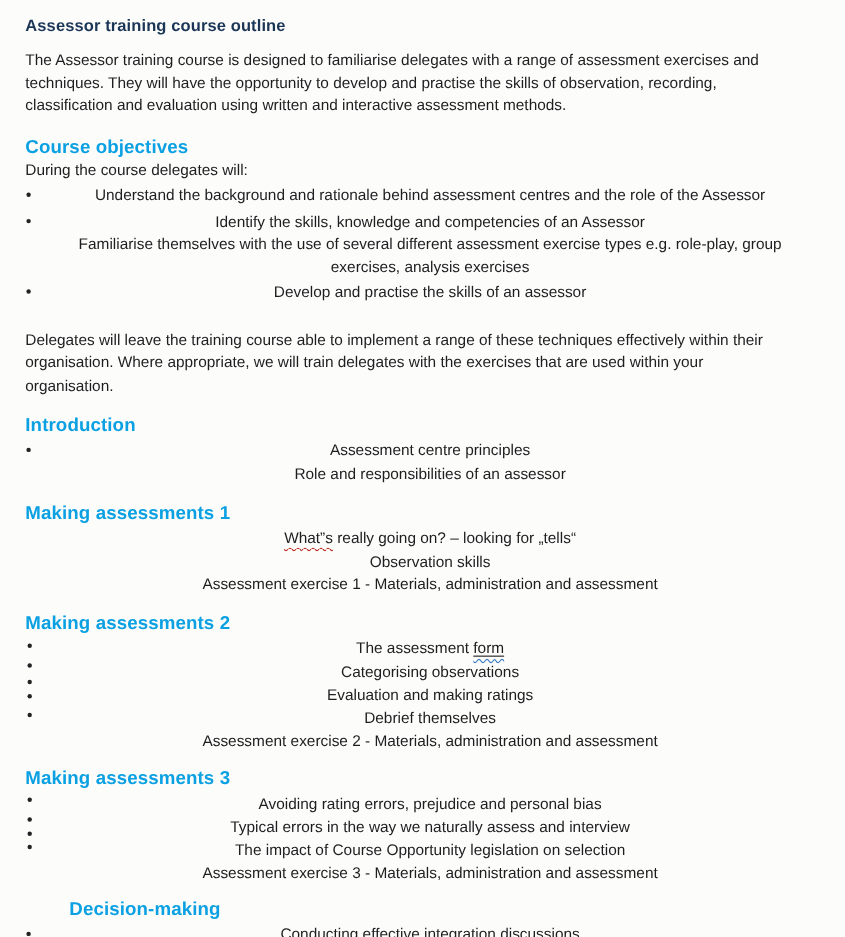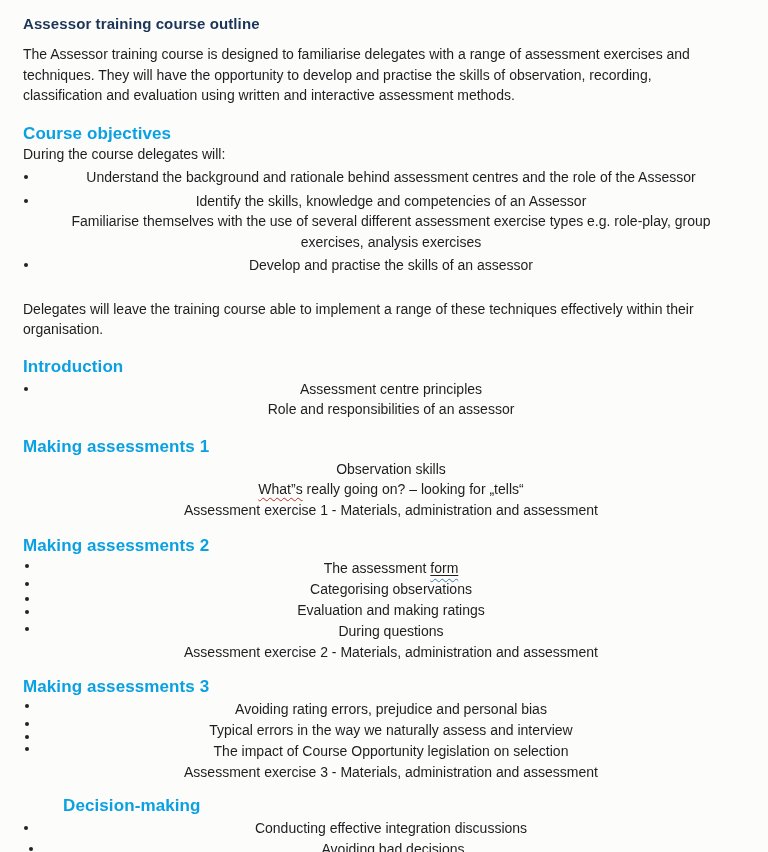--- a/index.html
+++ b/index.html
@@ -118,41 +118,42 @@
       <div class="line">exercises, analysis exercises</div>
     </div>
     <div class="row">
       <span class="dot"></span>
       <span>Develop and practise the skills of an assessor</span>
     </div>
   </div>
 
   <div class="para outro">
     <div class="line">Delegates will leave the training course able to implement a range of these techniques effectively within their</div>
+    <div class="line">organisation. Where appropriate, we will train delegates with the exercises that are used within your</div>
     <div class="line">organisation.</div>
   </div>
 
   <div class="sec-h mt-int">Introduction</div>
   <div class="list tight">
     <div class="row">
       <span class="dot"></span>
       <span>Assessment centre principles</span>
     </div>
     <div class="row">
       <span>Role and responsibilities of an assessor</span>
     </div>
   </div>
 
   <div class="sec-h mt-ma1">Making assessments 1</div>
   <div class="list tight">
     <div class="row">
+      <span class="spell-red">What”s</span><span> really going on? – looking for „tells“</span>
+    </div>
+    <div class="row">
       <span>Observation skills</span>
-    </div>
-    <div class="row">
-      <span class="spell-red">What”s</span><span> really going on? – looking for „tells“</span>
     </div>
     <div class="row">
       <span>Assessment exercise 1 - Materials, administration and assessment</span>
     </div>
   </div>
 
   <div class="sec-h mt-ma2">Making assessments 2</div>
   <div class="list tight rel">
     <span class="adot ma2-d1"></span>
     <span class="adot ma2-d2"></span>
@@ -162,21 +163,21 @@
     <div class="row">
       <span>The assessment </span><span class="grammar-blue"><span class="form-link">form</span></span>
     </div>
     <div class="row">
       <span>Categorising observations</span>
     </div>
     <div class="row">
       <span>Evaluation and making ratings</span>
     </div>
     <div class="row">
-      <span>During questions</span>
+      <span>Debrief themselves</span>
     </div>
     <div class="row">
       <span>Assessment exercise 2 - Materials, administration and assessment</span>
     </div>
   </div>
 
   <div class="sec-h mt-ma3">Making assessments 3</div>
   <div class="list tight rel">
     <span class="adot ma3-d1"></span>
     <span class="adot ma3-d2"></span>

